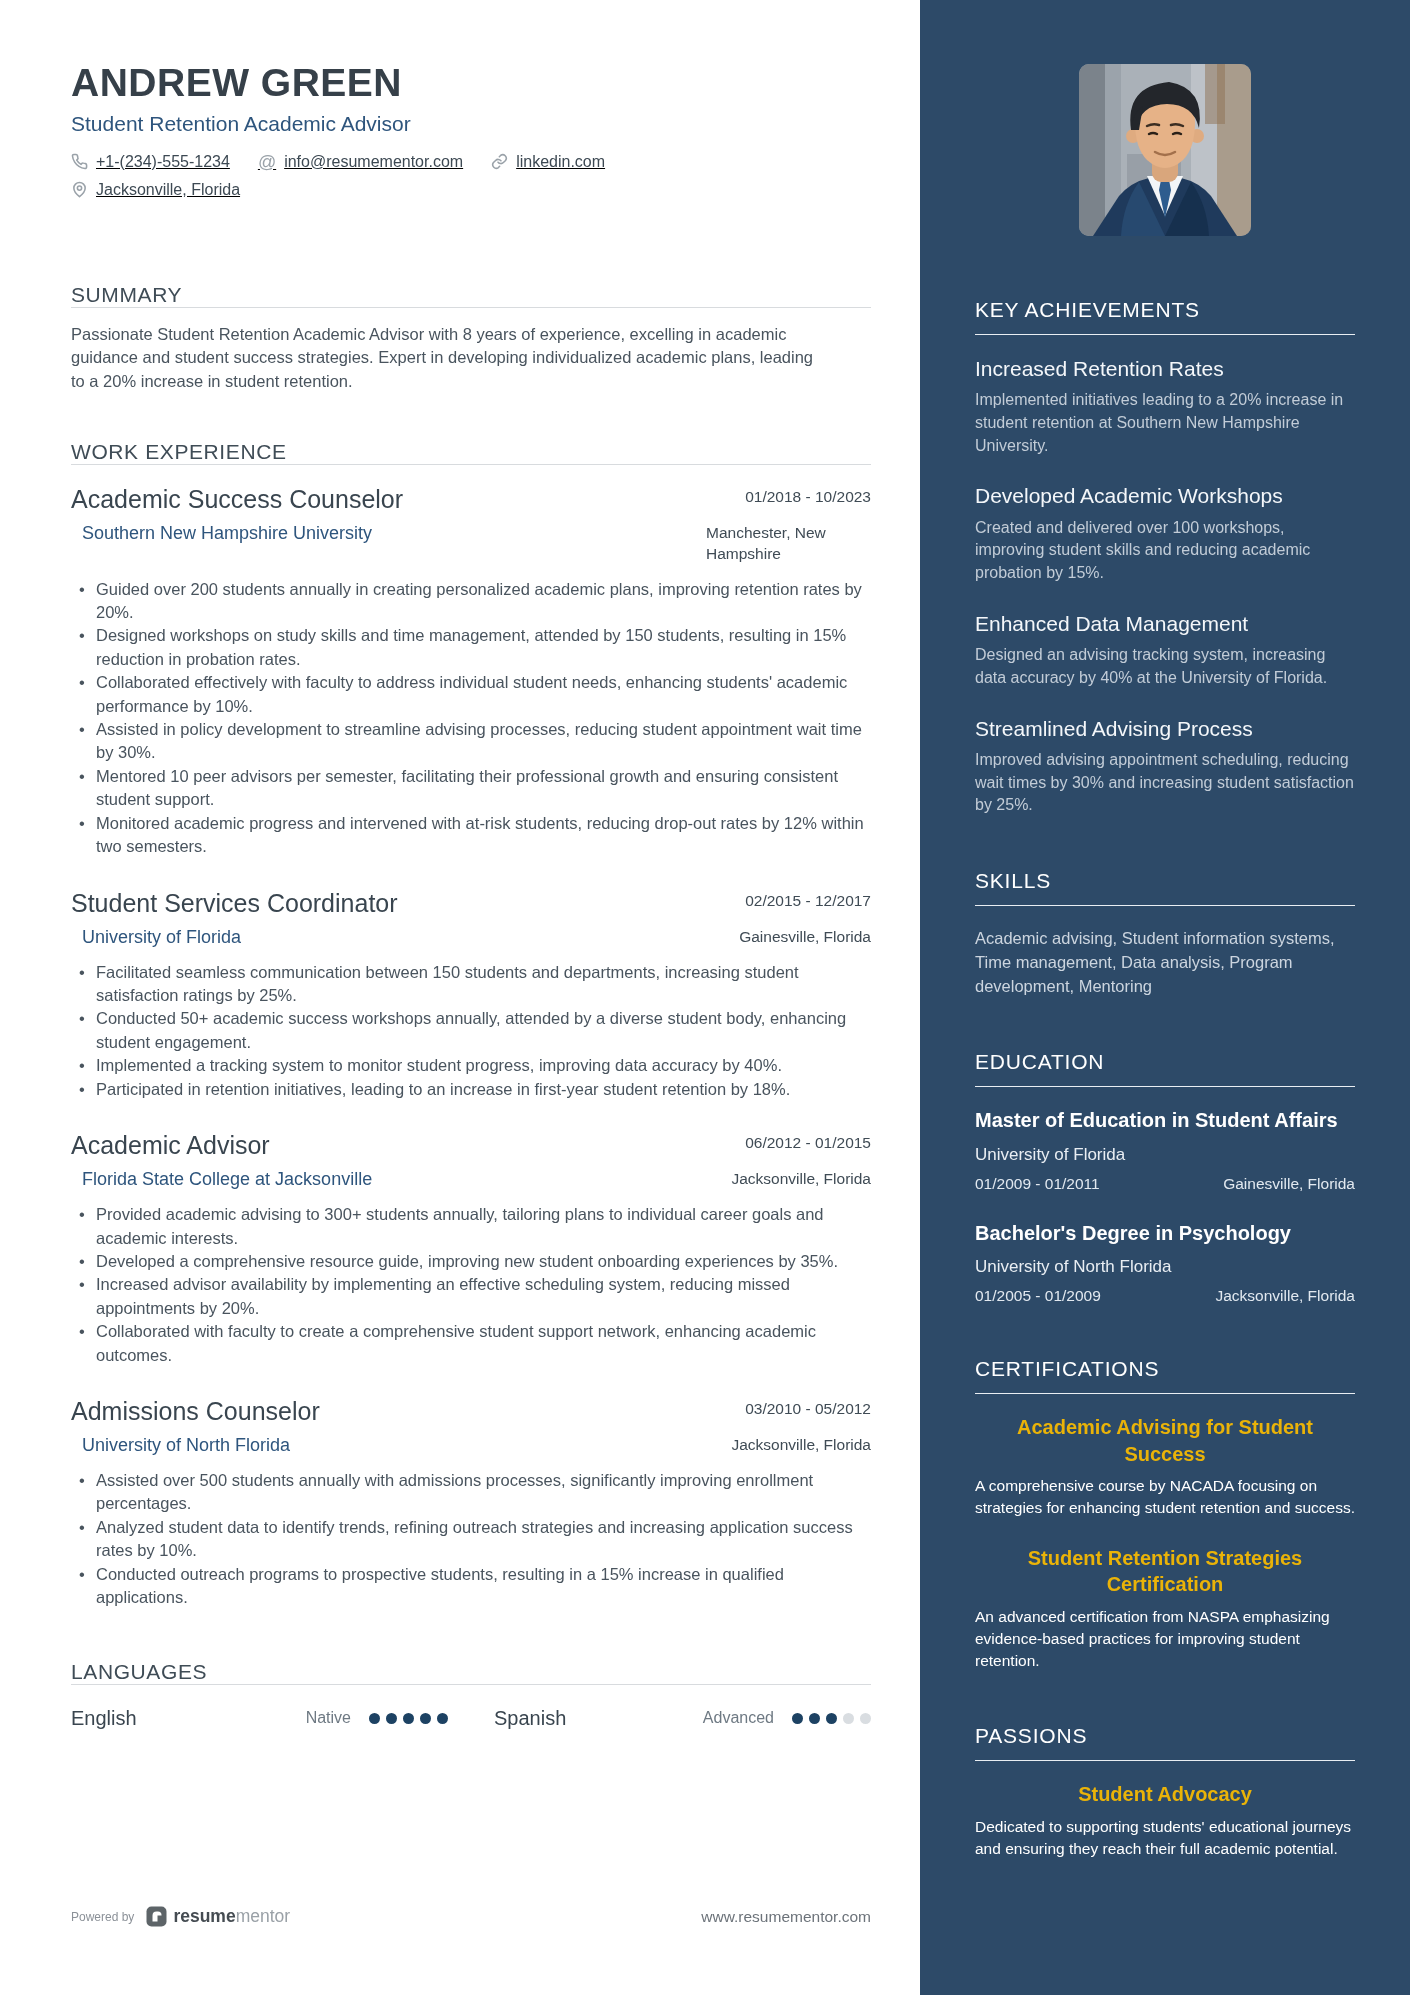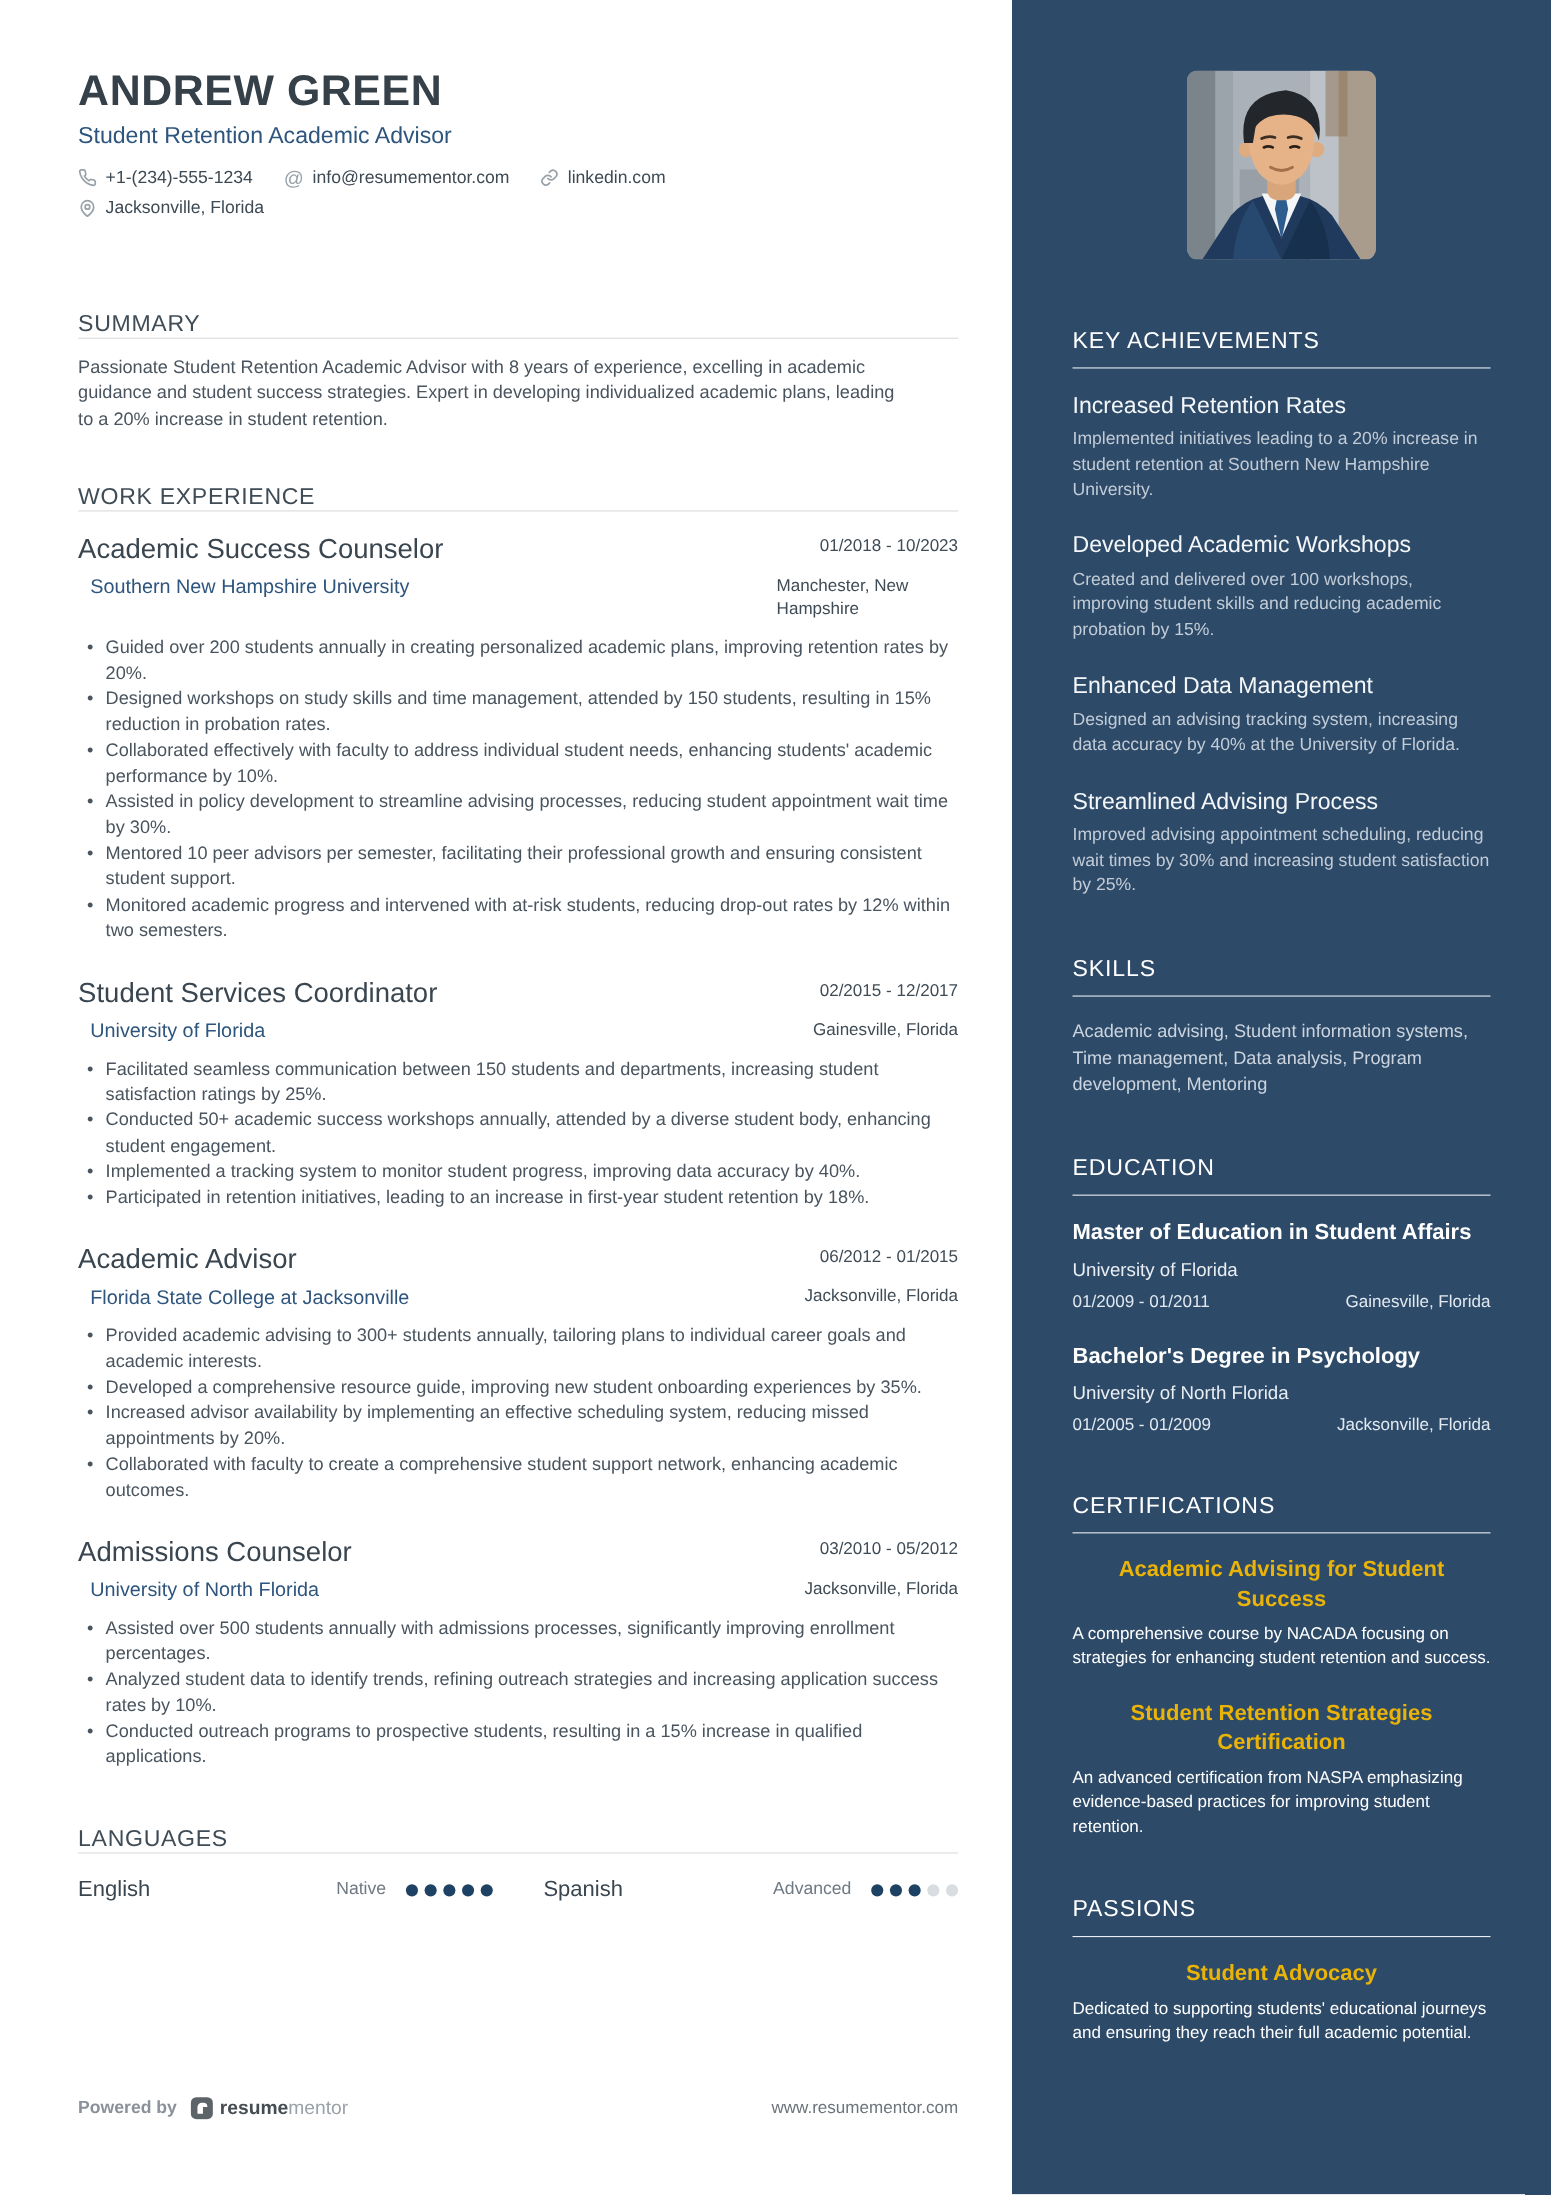--- a/index.html
+++ b/index.html
@@ -12,21 +12,21 @@
   .page { display:flex; width:1410px; height:1995px; background:#ffffff; overflow:hidden; }
 
   
   .left-col {
     width:920px; height:100%;
     display:flex; flex-direction:column;
     padding:62px 49px 68px 71px;
   }
   .person-name { font-size:39px; font-weight:700; color:#364049; letter-spacing:0.5px; line-height:1.1; }
   .person-title { font-size:21px; color:#2e557d; margin-top:7px; }
-  .contact-row { display:flex; align-items:center; gap:28px; margin-top:17px; }
+  .contact-row { display:flex; align-items:center; gap:28px; margin-top:17px;text-decoration:underline; }
   .contact-row.second { margin-top:10px; }
   .contact { display:flex; align-items:center; gap:8px; font-size:16px; color:#3d4953; cursor:pointer; }
   .cicon { width:17px; height:17px; flex:0 0 auto; color:#9aa2a9; }
   .at-glyph { font-size:18px; color:#9aa2a9; line-height:1; }
 
   .section { margin-top:84px; }
   .section.work { margin-top:46px; }
   .section.langs { margin-top:50px; }
   .sec-h {
     font-size:21px; font-weight:400; color:#3f4c56; letter-spacing:0.6px;
@@ -51,21 +51,21 @@
   .lang-grid { display:flex; gap:46px; margin-top:22px; }
   .lang-item { display:flex; align-items:center; width:390px; }
   .lang-name { font-size:20px; color:#39454f; flex:1; }
   .lang-level { font-size:16px; color:#6e7983; margin-right:18px; }
   .dots { display:flex; gap:6px; }
   .dot { width:11px; height:11px; border-radius:50%; background:#d9dde1; }
   .dot.filled { background:#1d4263; }
 
   .footer { margin-top:auto; display:flex; justify-content:space-between; align-items:center; }
   .powered { display:flex; align-items:center; gap:12px; }
-  .powered-label { font-size:16px; color:#8b9198;font-weight:bold; }
+  .powered-label { font-size:12px; color:#8b9198; }
   .brand { display:flex; align-items:center; gap:6px; cursor:pointer; }
   .brand-text { font-size:17.5px; }
   .brand-bold { font-weight:700; color:#454c52; }
   .brand-light { color:#9aa1a7; }
   .site-url { font-size:15.5px; color:#6c737a; cursor:pointer; }
 
   
   .right-col {
     width:490px; height:100%;
     background:#2d4a68;

